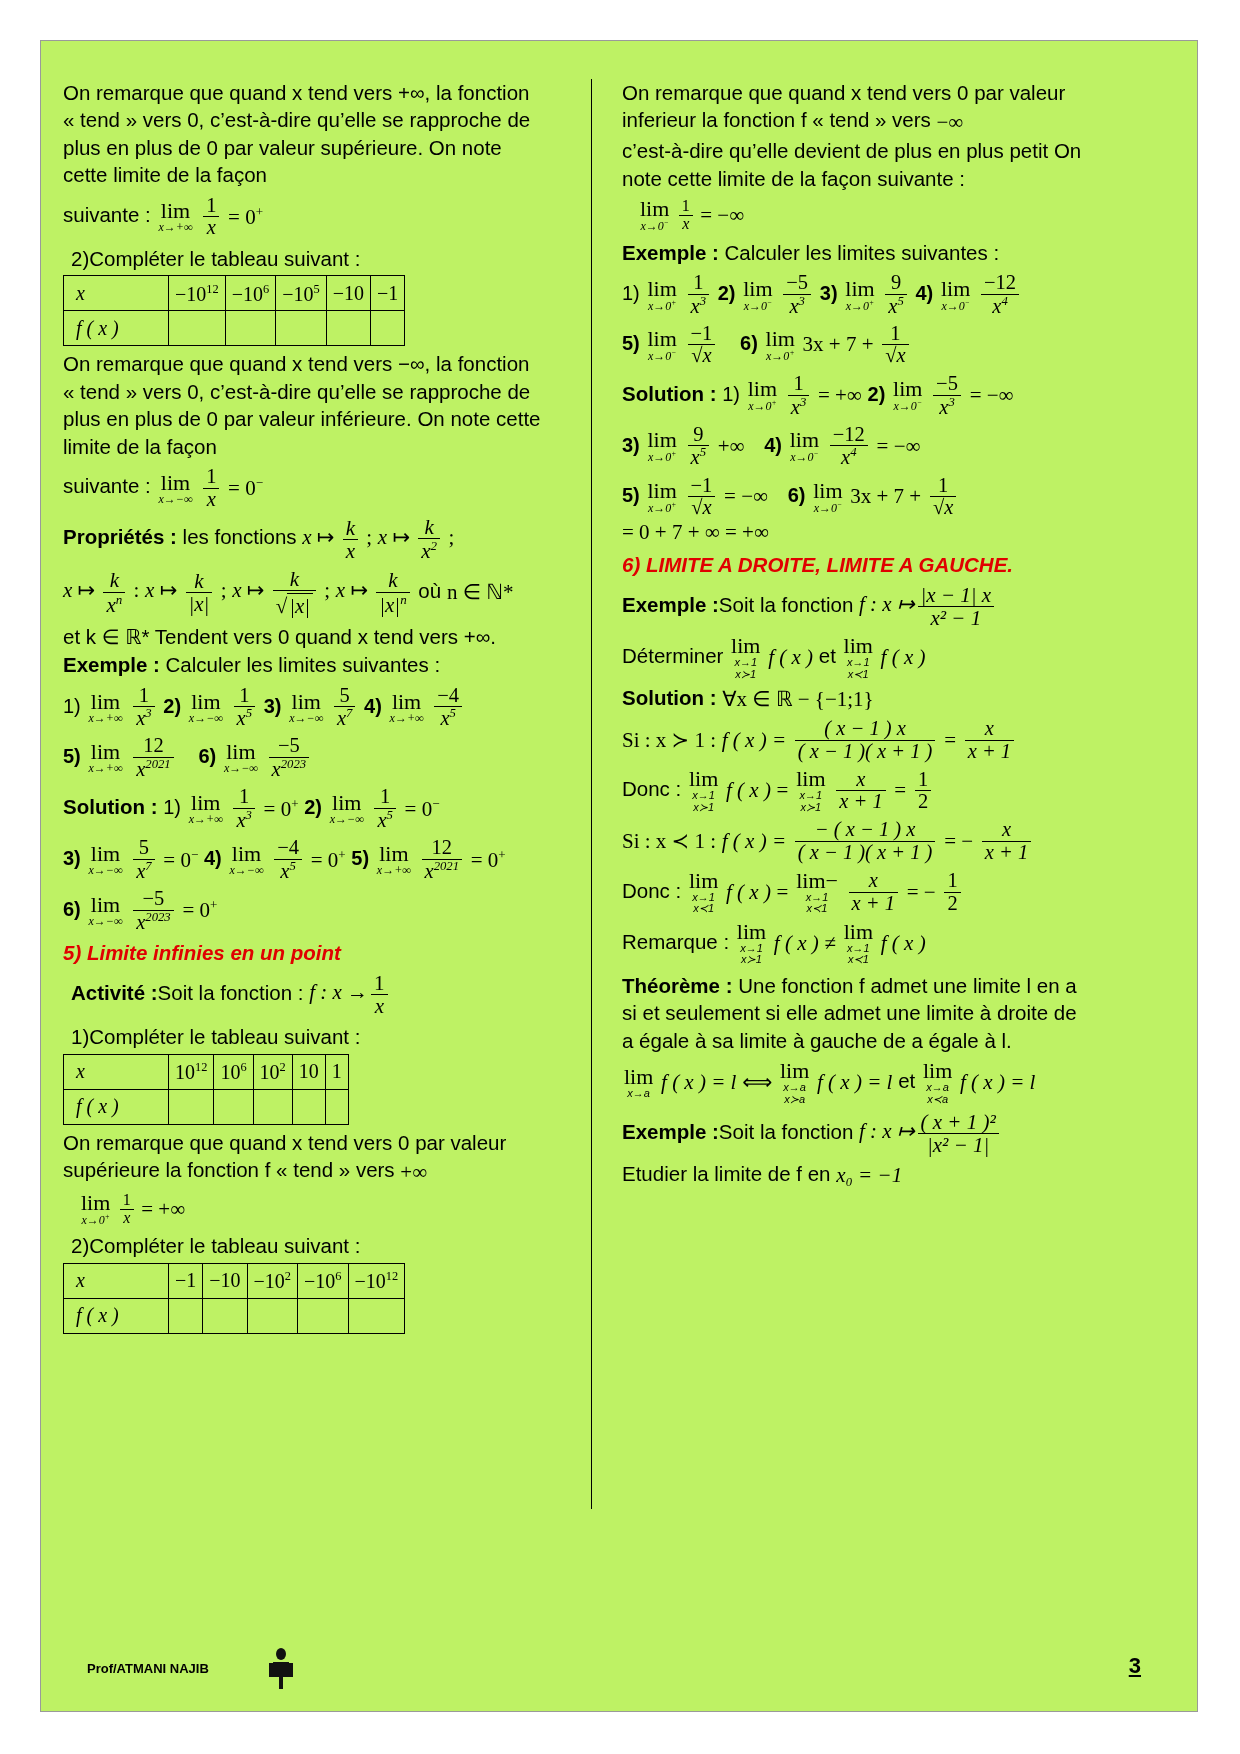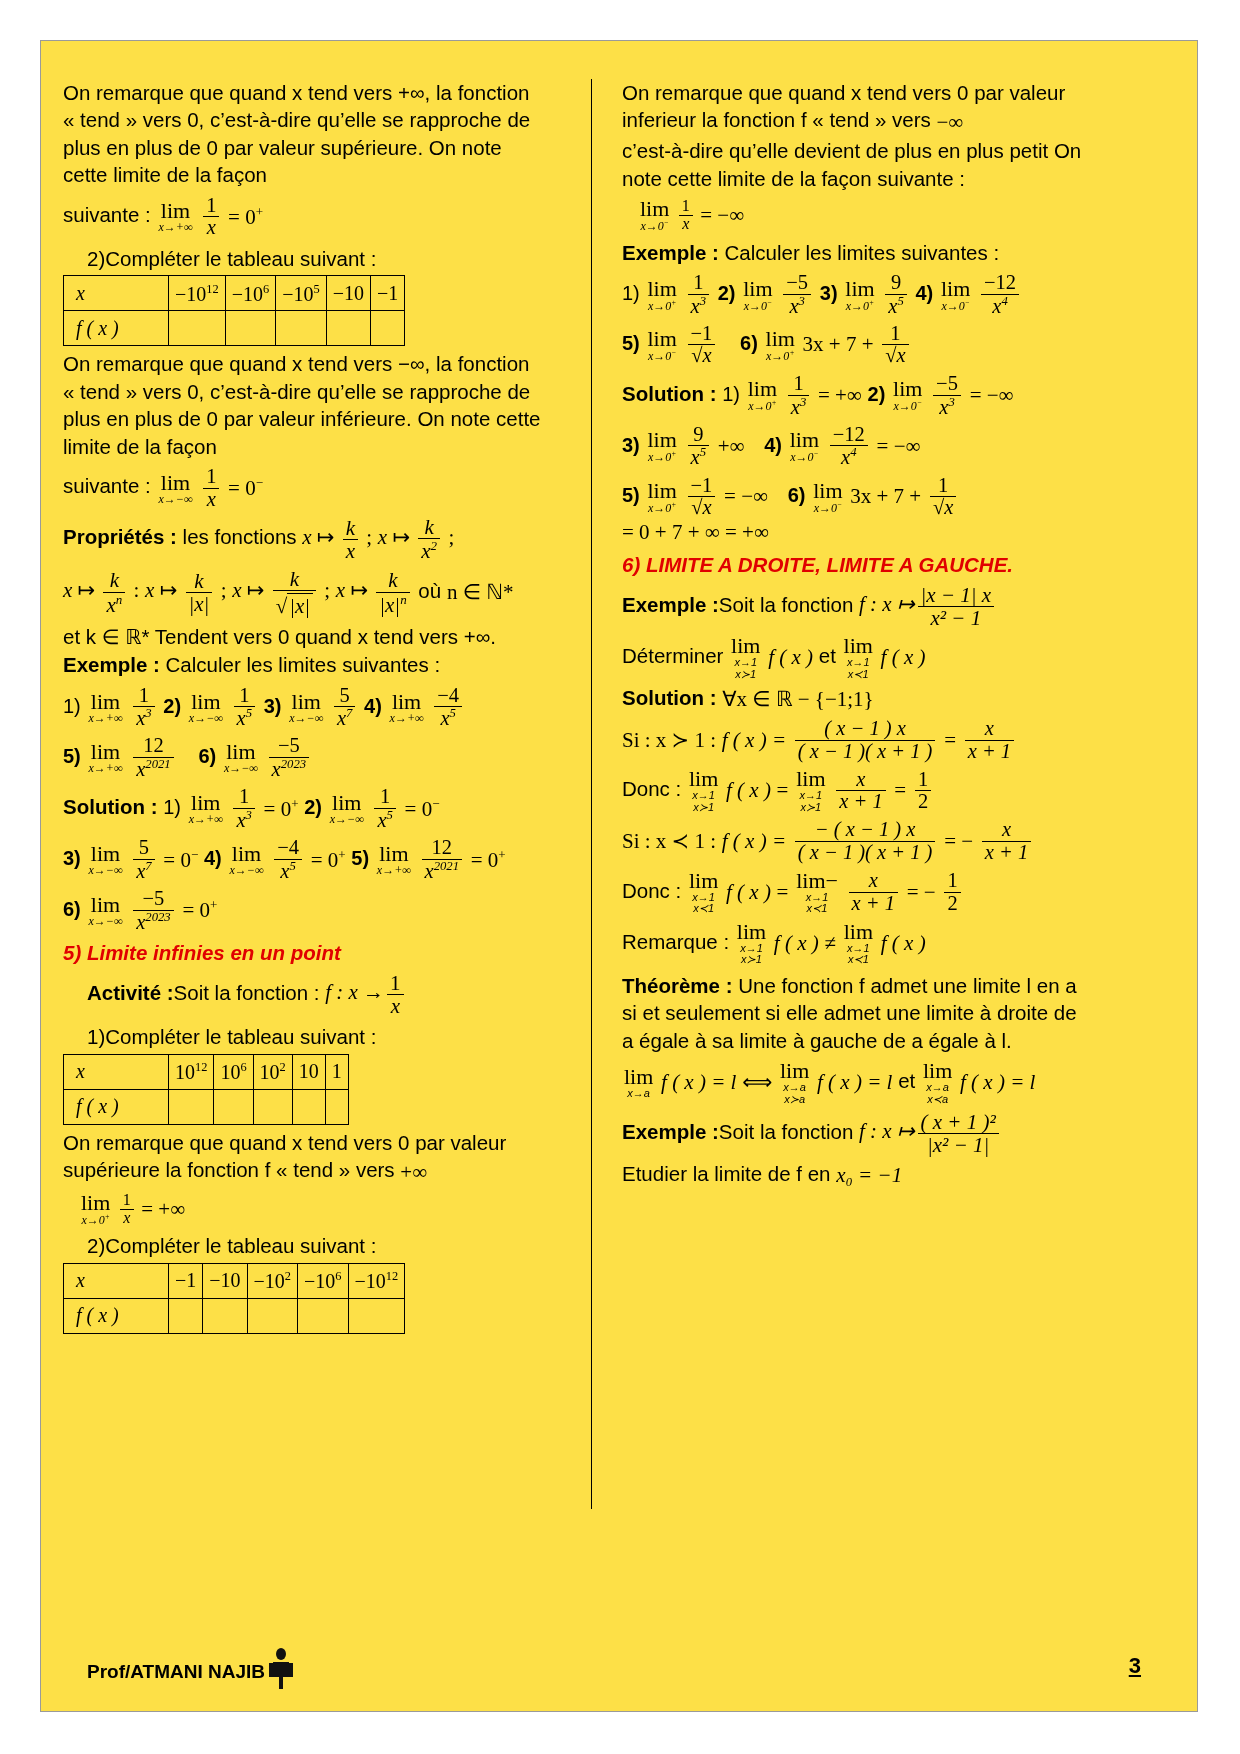--- a/index.html
+++ b/index.html
@@ -8,21 +8,21 @@
     width:1240px;height:1754px;
     position:relative;
     color:#000;
   }
   .page{
     position:absolute;
     left:40px;top:40px;
     width:1158px;height:1672px;
     border:1px solid #9a9a9a;
     box-sizing:border-box;
-    background:#fde047;
+    background:#bef264;
   }
   .cols{
     position:absolute;
     left:22px;top:38px;
     width:1110px;
     height:1430px;
     display:flex;
   }
   .col{
     width:500px;
@@ -67,31 +67,31 @@
   table.tbl td{
     border:1.3px solid #000;
     height:30px;
     text-align:left;
     font-size:20px;
     font-style:italic;
     padding:2px 6px;
   }
   table.tbl td.lbl{width:86px;text-align:left;padding-left:12px;}
   table.tbl td.val{font-style:normal;}
-  .indent{margin-left:24px;}
+  .indent{margin-left:8px;}
   .eqblock{margin:6px 0 6px 16px;}
   
   .footer{
     position:absolute;
     left:22px;right:22px;bottom:18px;
     height:46px;
   }
   .footer .author{
     position:absolute;left:24px;top:14px;
-    font-size:19px;font-weight:bold;font-family:"Liberation Sans",sans-serif;
+    font-size:13px;font-weight:bold;font-family:"Liberation Sans",sans-serif;
   }
   .footer .logo{
     position:absolute;left:200px;top:0px;
     width:36px;height:44px;
   }
   .footer .pageno{
     position:absolute;right:34px;top:6px;
     font-size:22px;font-weight:bold;text-decoration:underline;
   }
 </style>

